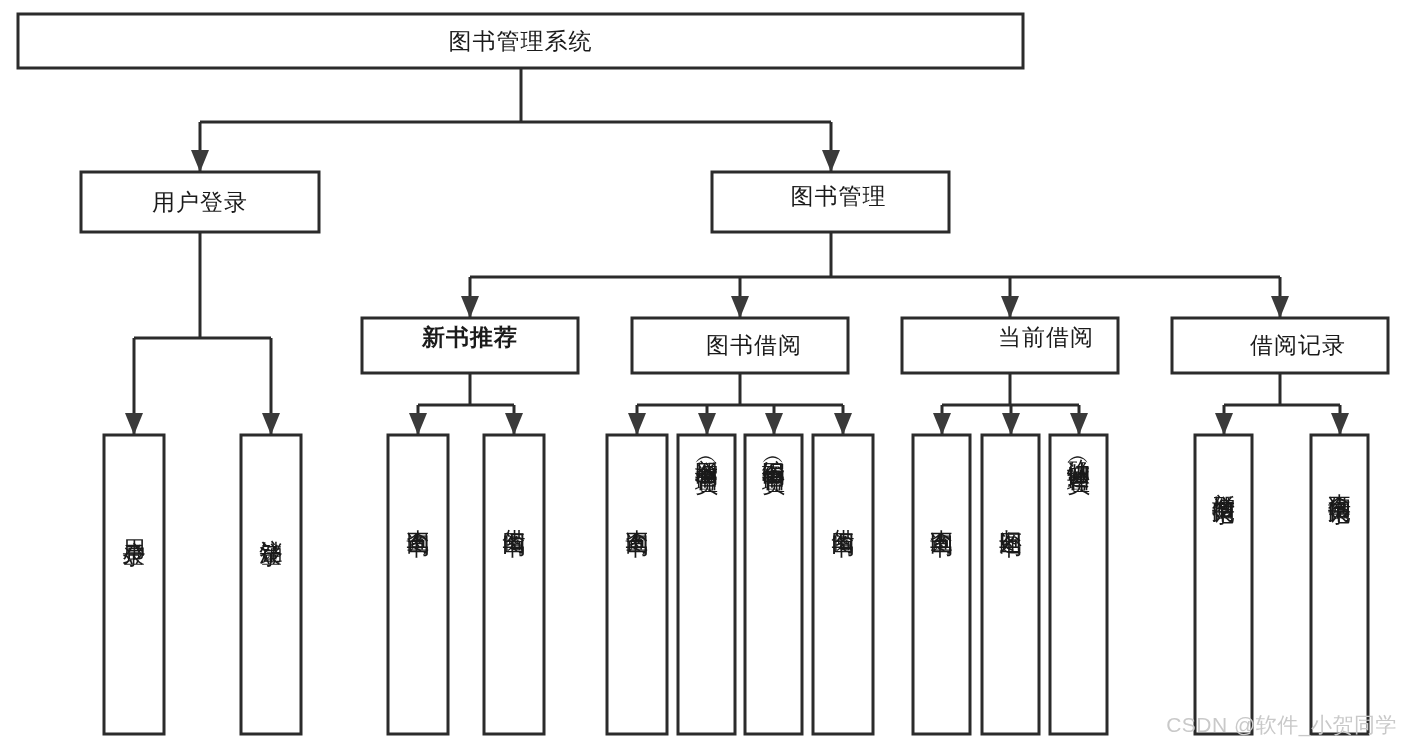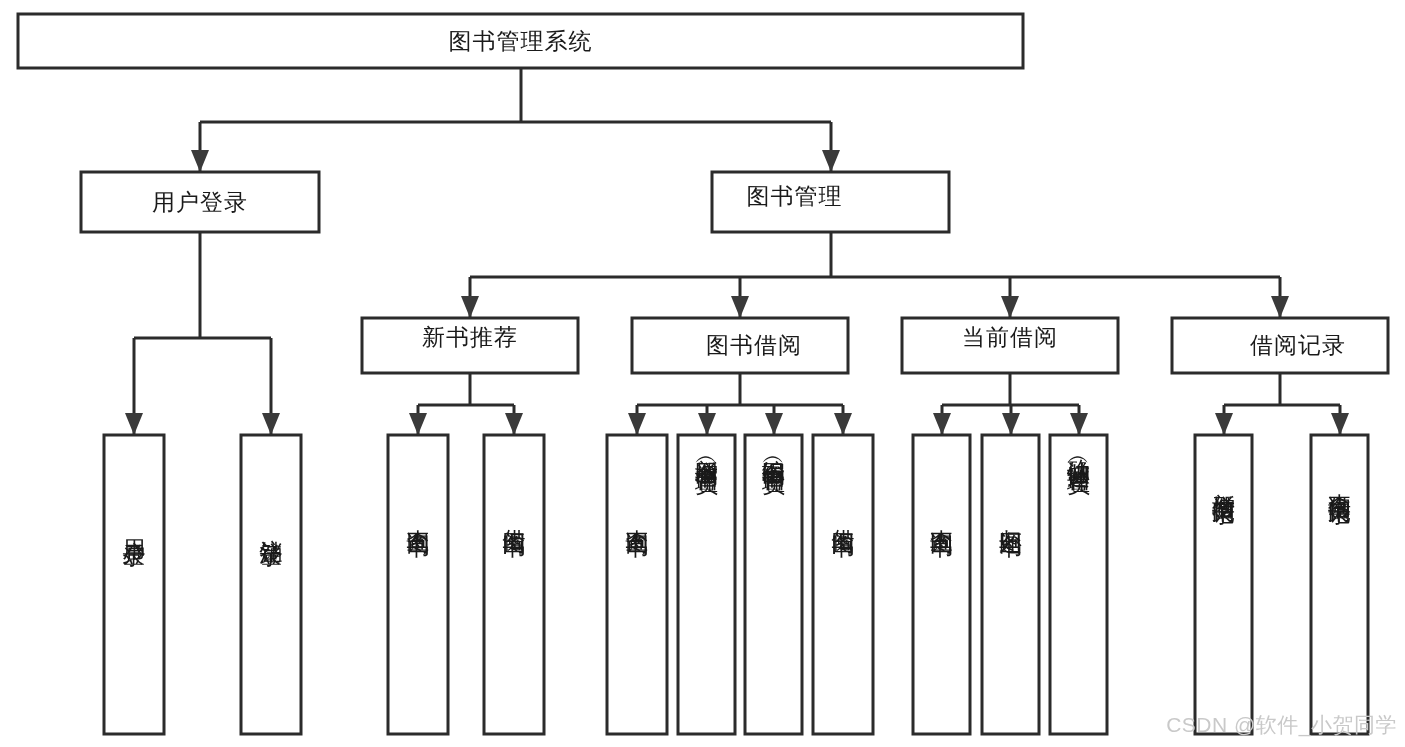--- a/index.html
+++ b/index.html
@@ -162,24 +162,24 @@
         <rect x="982" y="435" width="57" height="299" class="node-rect"></rect>
         <rect x="1050" y="435" width="57" height="299" class="node-rect"></rect>
         <rect x="1195" y="435" width="57" height="299" class="node-rect"></rect>
         <rect x="1311" y="435" width="57" height="299" class="node-rect"></rect>
       </g>
   </svg>
 
   <div id="labels-layer">
       <div class="hbox-label" style="left: 18px; top: 14px; width: 1005px; height: 54px;">图书管理系统</div>
       <div class="hbox-label" style="left: 81px; top: 172px; width: 238px; height: 60px;">用户登录</div>
-      <div class="hbox-label" style="left: 676px; top: 172px; width: 237px; height: 48px;">图书管理</div>
-      <div class="hbox-label" style="left: 362px; top: 318px; width: 216px; height: 38px;">新书推荐</div>
+      <div class="hbox-label" style="left: 720px; top: 172px; width: 237px; height: 48px;">图书管理</div>
+      <div class="hbox-label" style="left: 362px; top: 318px; width: 216px; height: 38px; font-weight: bold;">新书推荐</div>
       <div class="hbox-label" style="left: 632px; top: 318px; width: 244px; height: 55px;">图书借阅</div>
-      <div class="hbox-label" style="left: 902px; top: 318px; width: 216px; height: 38px;">当前借阅</div>
+      <div class="hbox-label" style="left: 902px; top: 318px; width: 216px; height: 38px; padding-left: 36px;">当前借阅</div>
       <div class="hbox-label" style="left: 1172px; top: 318px; width: 252px; height: 55px;">借阅记录</div>
       <div class="leaf-label-wrap" style="left: 104px; top: 521px; width: 60px; height: 213px;">
         <span class="leaf-label-text">用户登录</span>
       </div>
       <div class="leaf-label-wrap" style="left: 241px; top: 521px; width: 60px; height: 213px;">
         <span class="leaf-label-text">注销登录</span>
       </div>
       <div class="leaf-label-wrap" style="left: 388px; top: 511px; width: 60px; height: 223px;">
         <span class="leaf-label-text">查询图书</span>
       </div>

